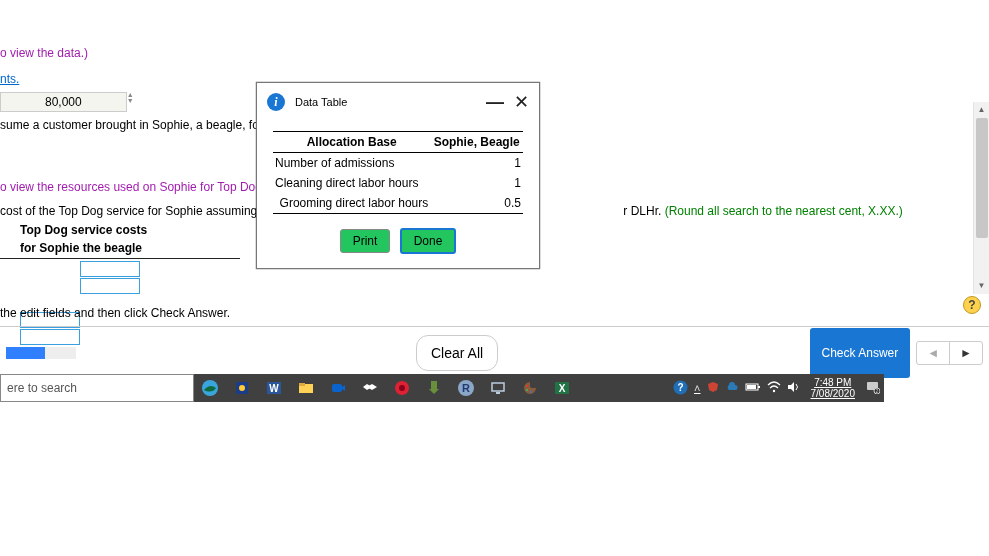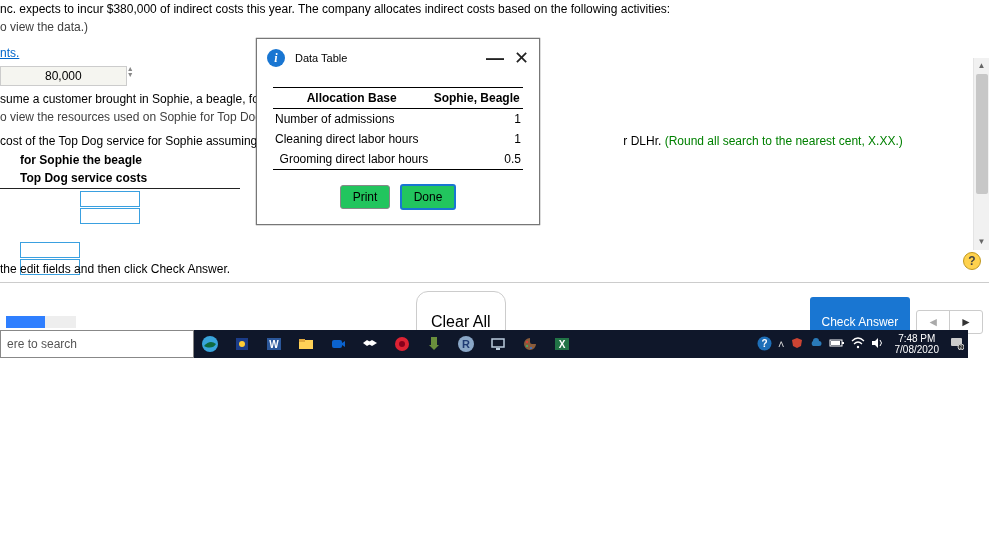--- a/index.html
+++ b/index.html
@@ -1,19 +1,19 @@
 <!DOCTYPE html>
 <html><head>
 <meta charset="utf-8">
 <style>
 * { box-sizing: border-box; margin: 0; padding: 0; font-family: Arial, sans-serif; }
 body { width: 989px; height: 556px; background: #fff; font-size: 12px; color: #000; overflow: hidden; position: relative; }
 .page-content { position: relative; width: 100%; height: 100%; }
 .paragraph { font-size: 12px; padding: 2px 0 2px 0; }
-.link { color: #404040; cursor: pointer; }
+.link { color: #a21caf; cursor: pointer; margin-top: 44px; }
 .green { color: #008000; }
 .blue-u { color: #0066cc; text-decoration: underline; }
 
 .row-inputs { padding: 4px 0; display: flex; align-items: flex-start; }
 .num-box { background: #f5f5f0; border: 1px solid #ccc; padding: 2px 44px; font-size: 12px; display: inline-block; margin-right: 60px; }
 .num-box.small { padding: 2px 4px 2px 8px; width: 44px; text-align: right; }
 .spin { display: inline-flex; flex-direction: column; margin-left: -60px; margin-right: 60px; font-size: 7px; color: #888; line-height: 6px; }
 
 .section-title { font-weight: bold; font-size: 12px; padding: 3px 0 1px 20px; }
 .thin-border-line { border-top: 1px solid #222; margin: 2px 0 2px 0; width: 240px; }
@@ -22,21 +22,21 @@
 .blue-box { border: 1px solid #3aa0e0; width: 60px; height: 16px; margin: 1px 0; background: #fff; }
 
 .footer-bar { position: absolute; top: 258px; left: 0; right: 0; }
 .instr { font-size: 12px; padding: 4px 0; }
 .divider { border-top: 1px solid #ccc; margin-top: 2px; }
 .help-icon { position: absolute; right: 8px; top: -6px; width: 18px; height: 18px; border-radius: 50%; background: #ffd24d; border: 1px solid #c09820; color: #444; font-weight: bold; text-align: center; line-height: 16px; font-size: 12px; cursor: pointer; }
 
 .action-row { display: flex; align-items: center; padding: 8px 6px; position: relative; }
 .progress { width: 70px; height: 12px; background: #eee; display: flex; }
 .progress .seg1 { width: 55%; background: #2f7fff; }
-.clear-btn { margin-left: 340px; border: 1px solid #ccc; background: #fff; padding: 21px 14px; font-size: 16px; border-radius: 12px; cursor: pointer; }
+.clear-btn { margin-left: 340px; border: 1px solid #ccc; background: #fff; padding: 9px 14px; font-size: 14px; border-radius: 12px; cursor: pointer; }
 .right-actions { position: absolute; right: 6px; display: flex; align-items: center; gap: 6px; }
 .check-ans { background: #1976d2; color: #fff; border: none; padding: 18px 12px; font-size: 12px; border-radius: 3px; cursor: pointer; }
 .nav-btns { border: 1px solid #ccc; display: flex; border-radius: 3px; }
 .nav-btns span { padding: 4px 10px; font-size: 12px; color: #333; cursor: pointer; }
 .nav-btns span:first-child { border-right: 1px solid #ccc; color: #aaa; }
 
 .scrollbar-v { position: absolute; right: 0; top: 58px; width: 16px; height: 192px; background: #f1f1f1; border-left: 1px solid #e4e4e4; }
 .scrollbar-v .arrow { height: 16px; text-align: center; font-size: 8px; color: #666; line-height: 16px; cursor: pointer; }
 .scrollbar-v .track { position: relative; height: 160px; }
 .scrollbar-v .thumb { position: absolute; top: 0; left: 2px; width: 12px; height: 120px; background: #c7c7c7; border-radius: 2px; }
@@ -55,58 +55,57 @@
 .dt th { border-top: 1px solid #000; border-bottom: 1px solid #000; padding: 3px 2px; font-weight: bold; text-align: center; }
 .dt th:first-child { text-align: center; }
 .dt td { padding: 3px 2px; }
 .dt td:last-child { text-align: right; }
 .dt tr.last td { border-bottom: 1px solid #000; text-align: right; }
 .modal-actions { text-align: center; margin-top: 14px; }
 .modal-actions button { border: 1px solid #888; background: #22c55e; padding: 4px 12px; font-size: 12px; margin: 0 3px; border-radius: 3px; cursor: pointer; }
 .modal-actions button.done { border: 2px solid #1976d2; }
 
 
-.taskbar { position: absolute; top: 330px; left: 0; width: 968px; height: 28px; background: #0f172a; display: flex; align-items: center; color: #fff; font-size: 11px; }
+.taskbar { position: absolute; top: 330px; left: 0; width: 884px; height: 28px; background: #404040; display: flex; align-items: center; color: #fff; font-size: 11px; text-decoration: underline; }
 .taskbar .search { width: 194px; height: 100%; background: #fff; color: #555; display: flex; align-items: center; padding-left: 6px; border: 1px solid #888; font-size: 12px; }
 .taskbar .icons { display: flex; align-items: center; height: 100%; }
 .taskbar .ticon { width: 32px; height: 100%; display: flex; align-items: center; justify-content: center; font-size: 13px; cursor: pointer; }
 .taskbar .spacer { flex: 1; }
 .taskbar .tray { display: flex; align-items: center; gap: 6px; padding-right: 4px; }
 .taskbar .tray .t { font-size: 11px; cursor: pointer; }
 .taskbar .clock { text-align: center; font-size: 10px; line-height: 11px; padding: 0 4px; }
 .ticon svg { display: block; }
 </style>
 </head>
 <body>
 
 <div class="page-content">
 
-  <div class="paragraph">nc. expects to incur $380,000 of indirect costs this year. The company allocates indirect costs based on the following activities:</div>
   <div class="paragraph link">o view the data.)</div>
   <div style="height:8px"></div>
   <div class="paragraph blue-u">nts.</div>
 
   <div class="row-inputs">
     <span class="num-box">80,000</span>
     <span class="spin">▲<br>▼</span>
     <span class="num-box small" style="margin-left:100px;">4,00</span>
   </div>
 
   <div class="paragraph">sume a customer brought in Sophie, a beagle, for Top Dog se</div>
   <div class="paragraph link">o view the resources used on Sophie for Top Dog service.)</div>
   <div style="height:6px"></div>
   <div class="paragraph">
     <span>cost of the Top Dog service for Sophie assuming the total dire</span>
     <span style="display:inline-block;width:290px;"></span>
     <span>r DLHr. </span>
     <span class="green">(Round all search to the nearest cent, X.XX.)</span>
   </div>
 
+  <div class="section-title">Top Dog service costs</div>
   <div class="section-title" style="font-weight:bold;">for Sophie the beagle</div>
-  <div class="section-title">Top Dog service costs</div>
   <div class="thin-border-line"></div>
   <div class="cost-inputs">
     <div class="blue-box"></div>
     <div class="blue-box"></div>
   </div>
   <div style="height:16px"></div>
   <div style="margin-left:20px;">
     <div class="blue-box"></div>
     <div class="blue-box"></div>
   </div>

